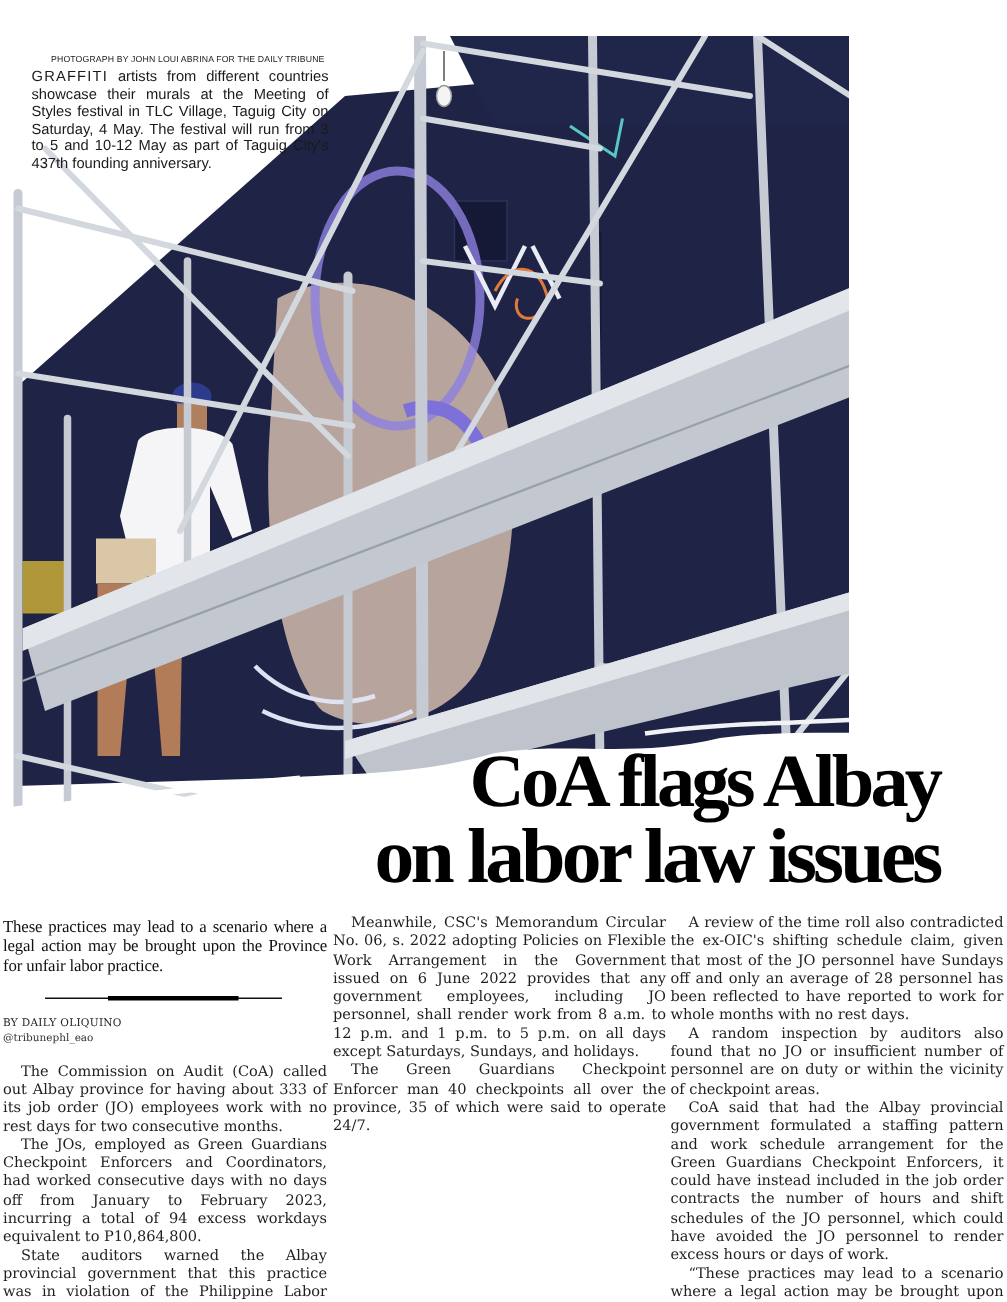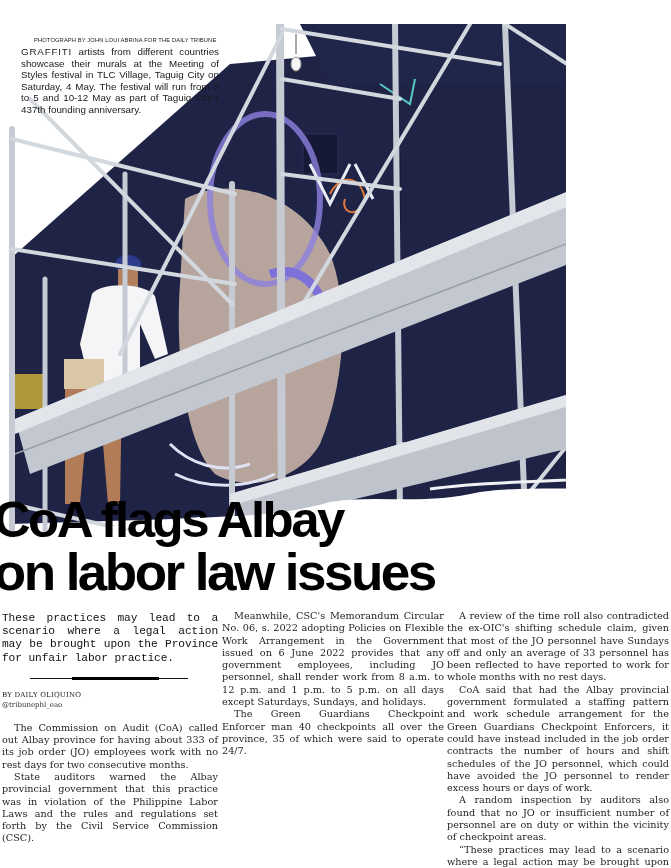--- a/index.html
+++ b/index.html
@@ -21,36 +21,36 @@
   }
   .caption {
     position: absolute; left: 21px; top: 22px; width: 198px;
     font-family: "Liberation Sans", sans-serif; font-size: 9.8px; line-height: 11.5px; color: #1a1a1a;
     text-align: justify;
   }
   .caption .lead { letter-spacing: 0.8px; }
 
   
   .headline {
-    position: absolute; left: 0; top: 494px; width: 620px; text-align: left;
-    font-family: Liberation Sans, sans-serif; font-weight: bold; color: #000;
+    position: absolute; left: 0; top: 494px; width: 620px; text-align: right;
+    font-family: Liberation Serif, serif; font-weight: bold; color: #000;
     font-size: 50px; line-height: 52px; letter-spacing: -2.5px;
   }
   .headline .line { display: block; transform: scaleX(1.02); }
   .headline .line2 { font-size: 52px; }
 
   
   .col { position: absolute; top: 610px; font-size: 9.7px; line-height: 12.3px; color: #1e1e1e; }
   .col p { text-indent: 12px; text-align: justify; }
   .col1 { left: 2px; width: 216px; top: 612px; }
   .col2 { left: 222px; width: 222px; }
   .col3 { left: 447px; width: 222px; }
 
   .pullquote {
-    font-family: Liberation Mono, monospace; font-size: 11.2px; line-height: 13.2px;
+    font-family: Liberation Serif, serif; font-size: 11.2px; line-height: 13.2px;
     text-align: center; color: #111; text-indent: 0 !important;
     letter-spacing: -0.1px;
   }
   .divider {
     position: relative; height: 8px; margin: 9px 0 8px 0;
   }
   .divider .thin { position: absolute; left: 28px; width: 158px; top: 4px; height: 1px; background: #111; }
   .divider .thick { position: absolute; left: 70px; width: 87px; top: 3px; height: 3px; background: #000; }
 
   .byline { font-size: 7px; line-height: 10px; color: #222; letter-spacing: 0.2px; text-indent: 0 !important; }
@@ -141,28 +141,29 @@
 
 <div class="col col1">
   <p class="pullquote">These practices may lead to a scenario where a legal action may be brought upon the Province for unfair labor practice.</p>
   <div class="divider">
     <div class="thin"></div>
     <div class="thick"></div>
   </div>
   <p class="byline">BY DAILY OLIQUINO</p>
   <p class="handle">@tribunephl_eao</p>
   <p>The Commission on Audit (CoA) called out Albay province for having about 333 of its job order (JO) employees work with no rest days for two consecutive months.</p>
+  <p>The JOs, employed as Green Guardians Checkpoint Enforcers and Coordinators, had worked consecutive days with no days off from January to February 2023, incurring a total of 94 excess workdays equivalent to P10,864,800.</p>
   <p>State auditors warned the Albay provincial government that this practice was in violation of the Philippine Labor Laws and the rules and regulations set forth by the Civil Service Commission (CSC).</p>
 </div>
 
 <div class="col col2">
   <p>Meanwhile, CSC's Memorandum Circular No. 06, s. 2022 adopting Policies on Flexible Work Arrangement in the Government issued on 6 June 2022 provides that any government employees, including JO personnel, shall render work from 8 a.m. to 12 p.m. and 1 p.m. to 5 p.m. on all days except Saturdays, Sundays, and holidays.</p>
   <p>The Green Guardians Checkpoint Enforcer man 40 checkpoints all over the province, 35 of which were said to operate 24/7.</p>
 
 </div>
 
 <div class="col col3">
-  <p>A review of the time roll also contradicted the ex-OIC's shifting schedule claim, given that most of the JO personnel have Sundays off and only an average of 33 personnel has been reflected to have reported to work for whole months with no rest days.</p>
+  <p>A review of the time roll also contradicted the ex-OIC's shifting schedule claim, given that most of the JO personnel have Sundays off and only an average of 28 personnel has been reflected to have reported to work for whole months with no rest days.</p>
+  <p>A random inspection by auditors also found that no JO or insufficient number of personnel are on duty or within the vicinity of checkpoint areas.</p>
   <p>CoA said that had the Albay provincial government formulated a staffing pattern and work schedule arrangement for the Green Guardians Checkpoint Enforcers, it could have instead included in the job order contracts the number of hours and shift schedules of the JO personnel, which could have avoided the JO personnel to render excess hours or days of work.</p>
-  <p>A random inspection by auditors also found that no JO or insufficient number of personnel are on duty or within the vicinity of checkpoint areas.</p>
   <p>“These practices may lead to a scenario where a legal action may be brought upon the Province for unfair labor practice,” it said.</p>
 
 </div>
 
 </body></html>

